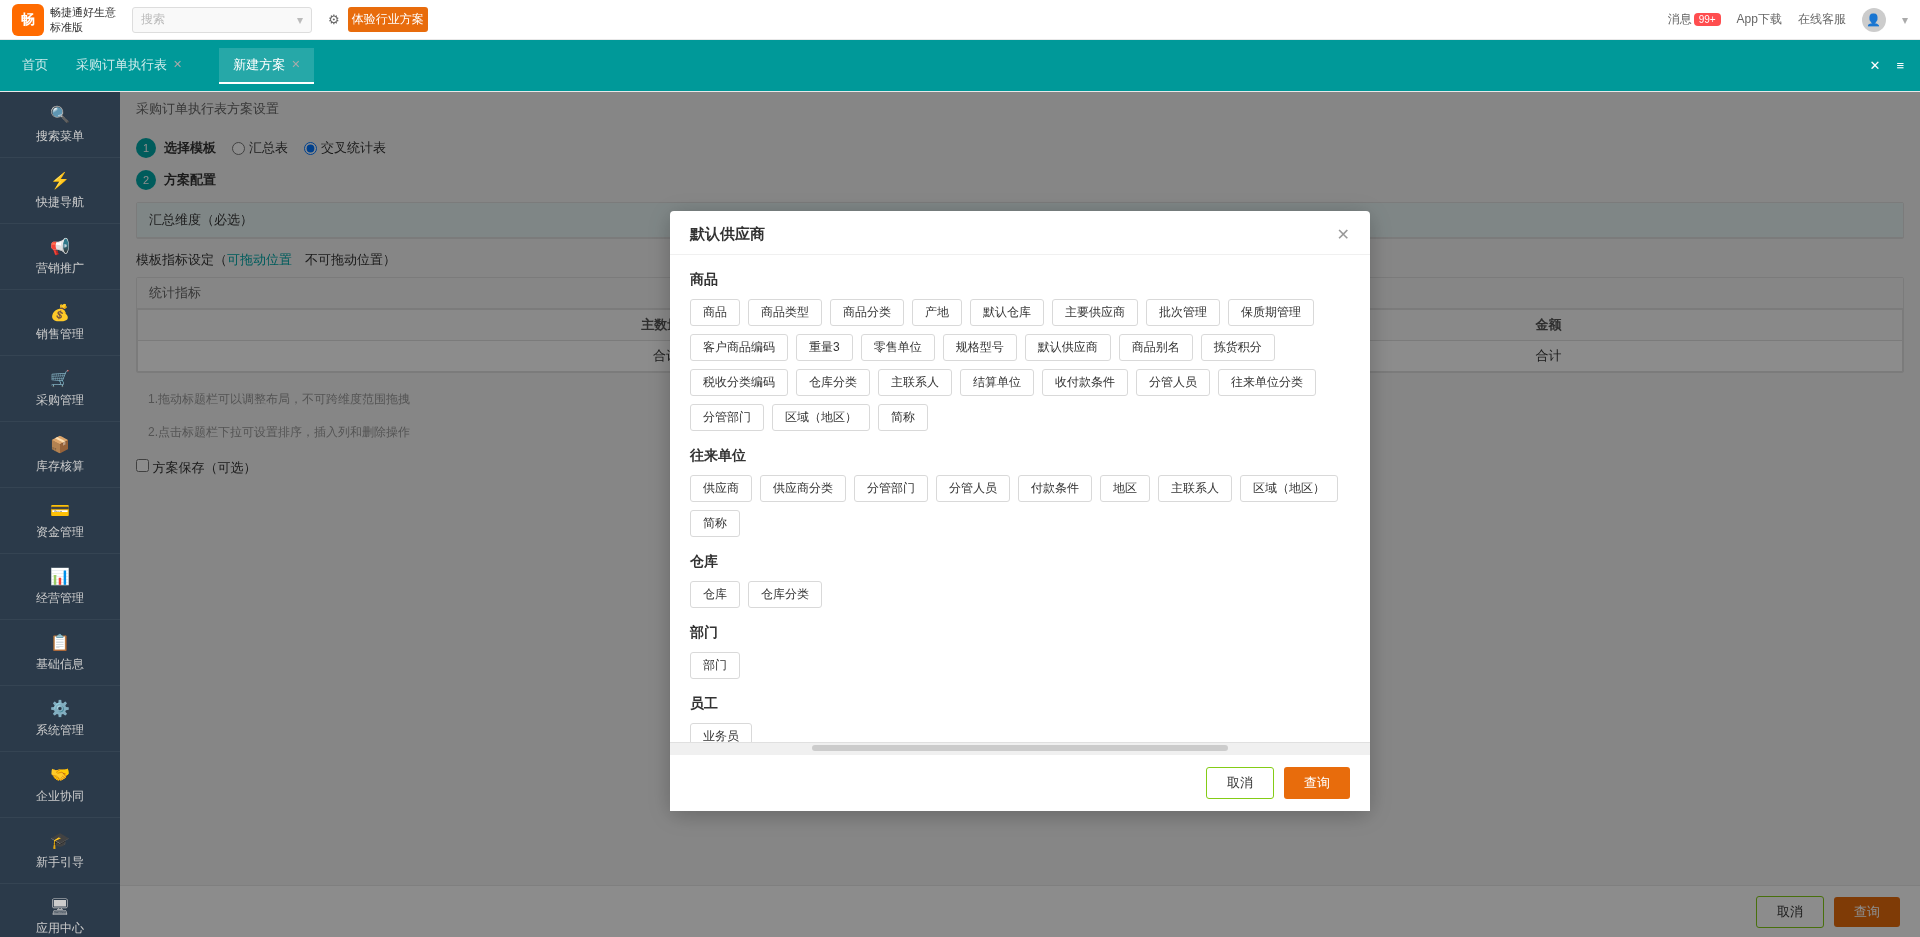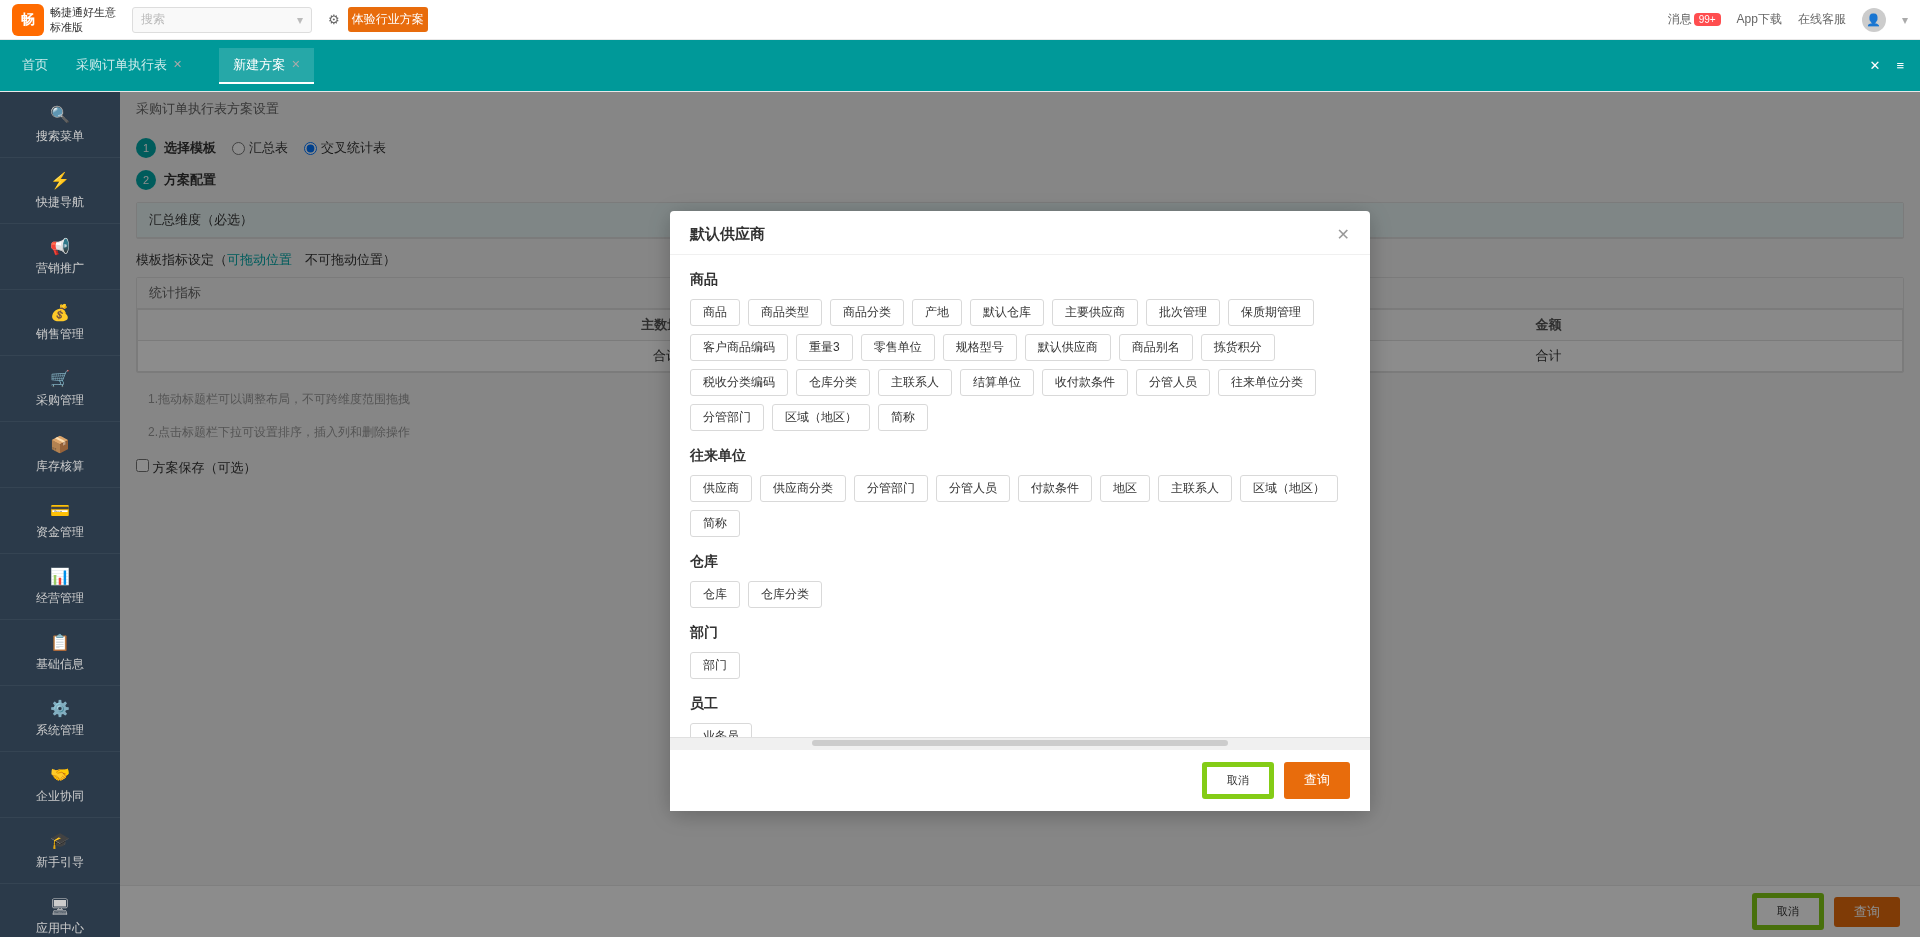--- a/index.html
+++ b/index.html
@@ -276,24 +276,24 @@
     .modal-hscroll-bar {
       width: 60%; height: 6px;
       background: #ccc;
       border-radius: 3px;
       margin: 0 auto;
     }
 
     
     .btn-cancel {
       padding: 6px 20px;
-      border: 5px solid #84cc16;
+      border: 1px solid #84cc16;
       border-radius: 3px;
       background: #fff;
-      font-size: 11px;
+      font-size: 13px;
       cursor: pointer;
       color: #333;
     }
     .btn-confirm {
       padding: 6px 20px;
       border: none;
       border-radius: 3px;
       background: #e86c0c;
       color: #fff;
       font-size: 13px;

